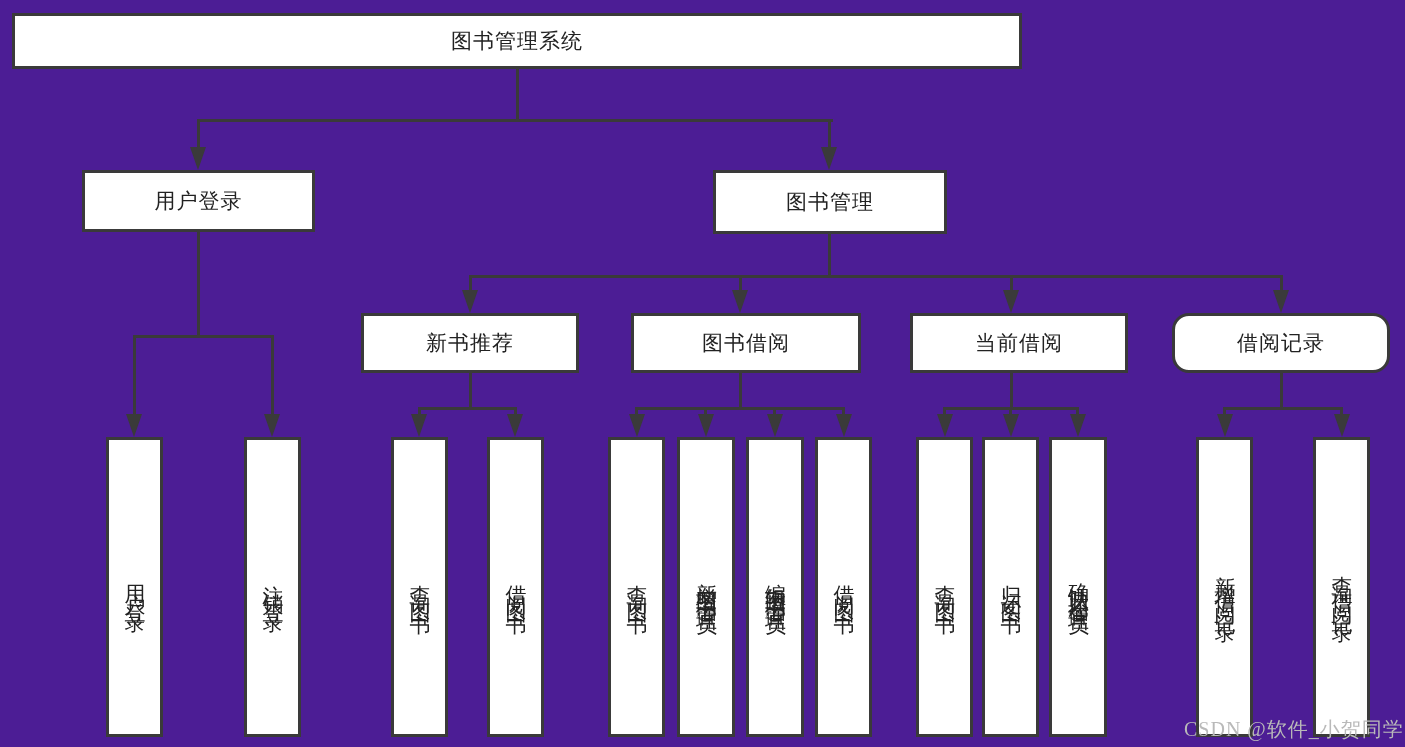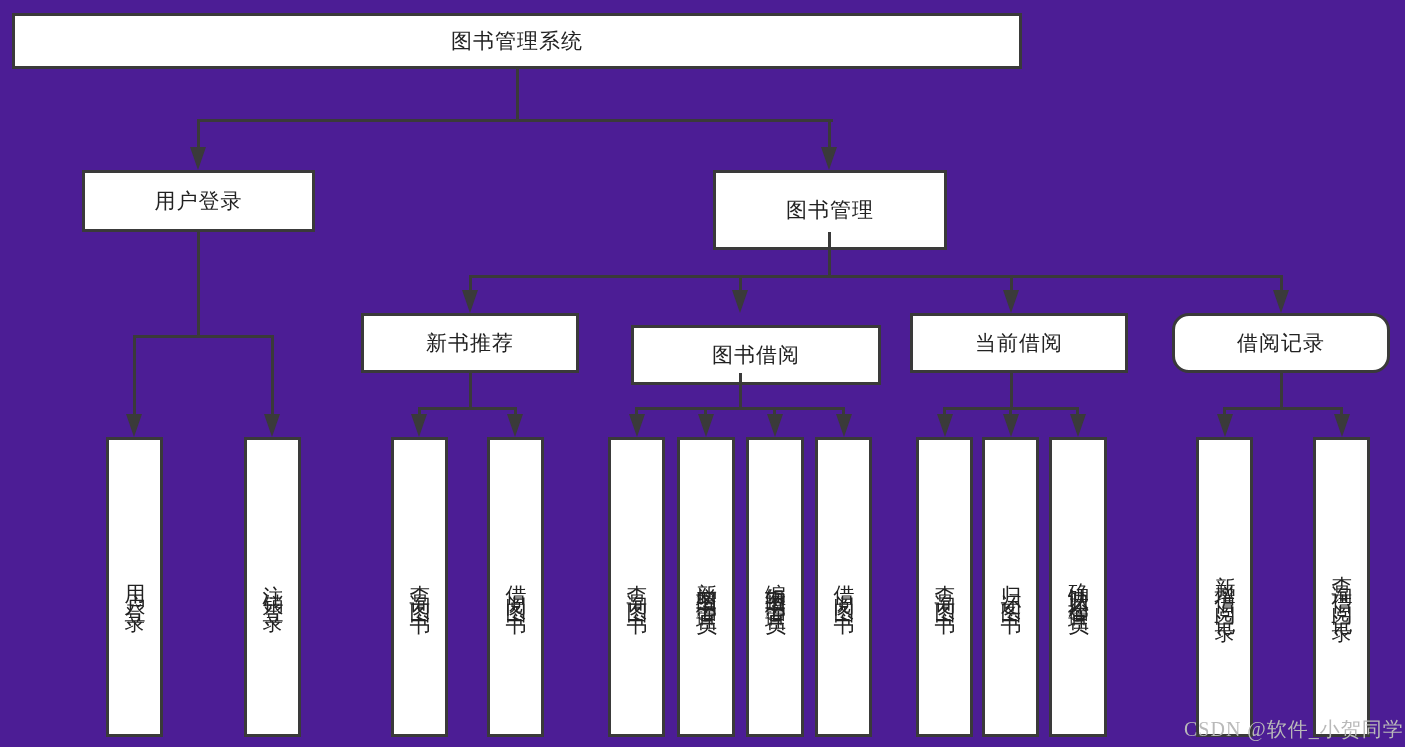--- a/index.html
+++ b/index.html
@@ -66,21 +66,21 @@
   <div class="vline" style="left:516px;top:69px;height:50px;"></div>
   <div class="hline" style="left:197px;top:119px;width:636px;"></div>
   <div class="vline" style="left:197px;top:119px;height:28px;"></div>
   <div class="arrow" style="left:190px;top:147px;"></div>
   <div class="vline" style="left:828px;top:119px;height:28px;"></div>
   <div class="arrow" style="left:821px;top:147px;"></div>
 
   <div class="box" style="left:82px;top:170px;width:233px;height:62px;">
     <span>用户登录</span>
   </div>
-  <div class="box" style="left:713px;top:170px;width:234px;height:80px;">
+  <div class="box" style="left:713px;top:170px;width:234px;height:64px;">
     <span>图书管理</span>
   </div>
 
   <div class="vline" style="left:197px;top:232px;height:104px;"></div>
   <div class="hline" style="left:133px;top:335px;width:141px;"></div>
   <div class="vline" style="left:133px;top:335px;height:79px;"></div>
   <div class="arrow" style="left:126px;top:414px;"></div>
   <div class="vline" style="left:271px;top:335px;height:79px;"></div>
   <div class="arrow" style="left:264px;top:414px;"></div>
 
@@ -91,21 +91,21 @@
   <div class="vline" style="left:739px;top:275px;height:16px;"></div>
   <div class="arrow" style="left:732px;top:290px;"></div>
   <div class="vline" style="left:1010px;top:275px;height:16px;"></div>
   <div class="arrow" style="left:1003px;top:290px;"></div>
   <div class="vline" style="left:1280px;top:275px;height:16px;"></div>
   <div class="arrow" style="left:1273px;top:290px;"></div>
 
   <div class="box" style="left:361px;top:313px;width:218px;height:60px;">
     <span>新书推荐</span>
   </div>
-  <div class="box" style="left:631px;top:313px;width:250px;height:60px;margin-top:12px;">
+  <div class="box" style="left:631px;top:313px;width:230px;height:60px;">
     <span>图书借阅</span>
   </div>
   <div class="box" style="left:902px;top:313px;width:218px;height:60px;margin-left:8px;">
     <span>当前借阅</span>
   </div>
   <div class="box" style="left:1172px;top:313px;width:218px;height:60px;border-radius:17px;">
     <span>借阅记录</span>
   </div>
 
   <div class="vline" style="left:469px;top:373px;height:35px;"></div>

